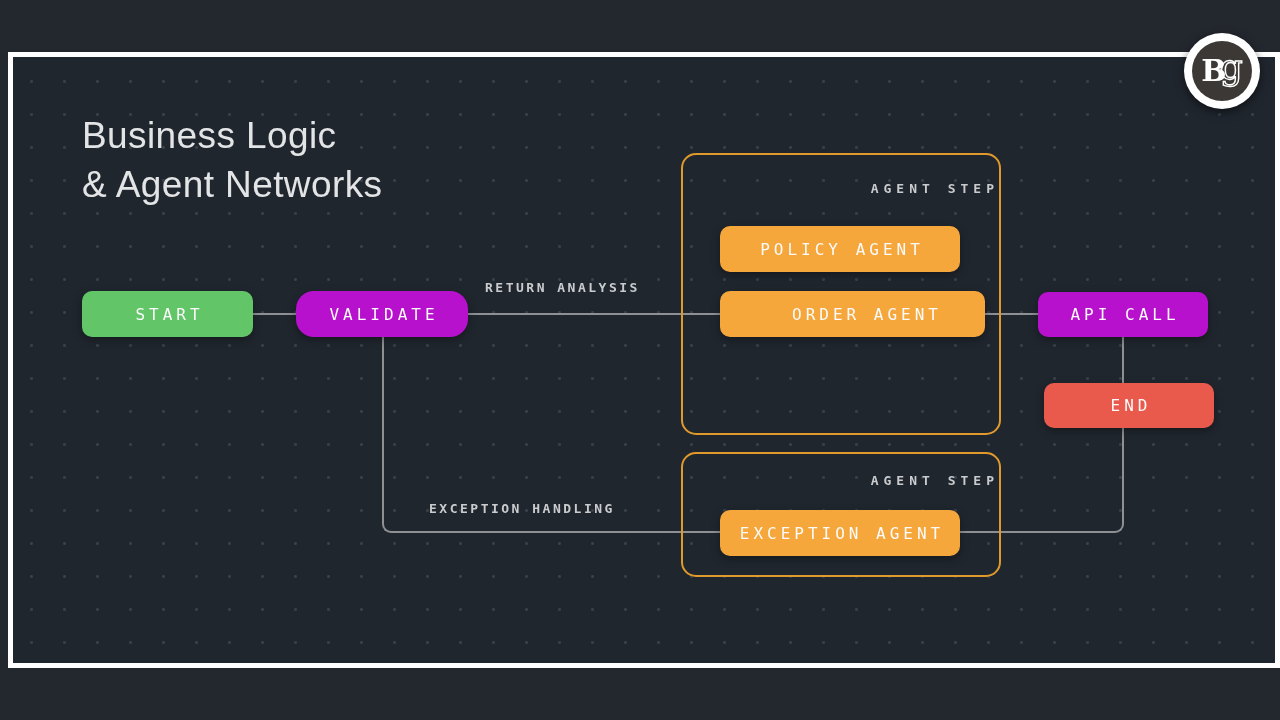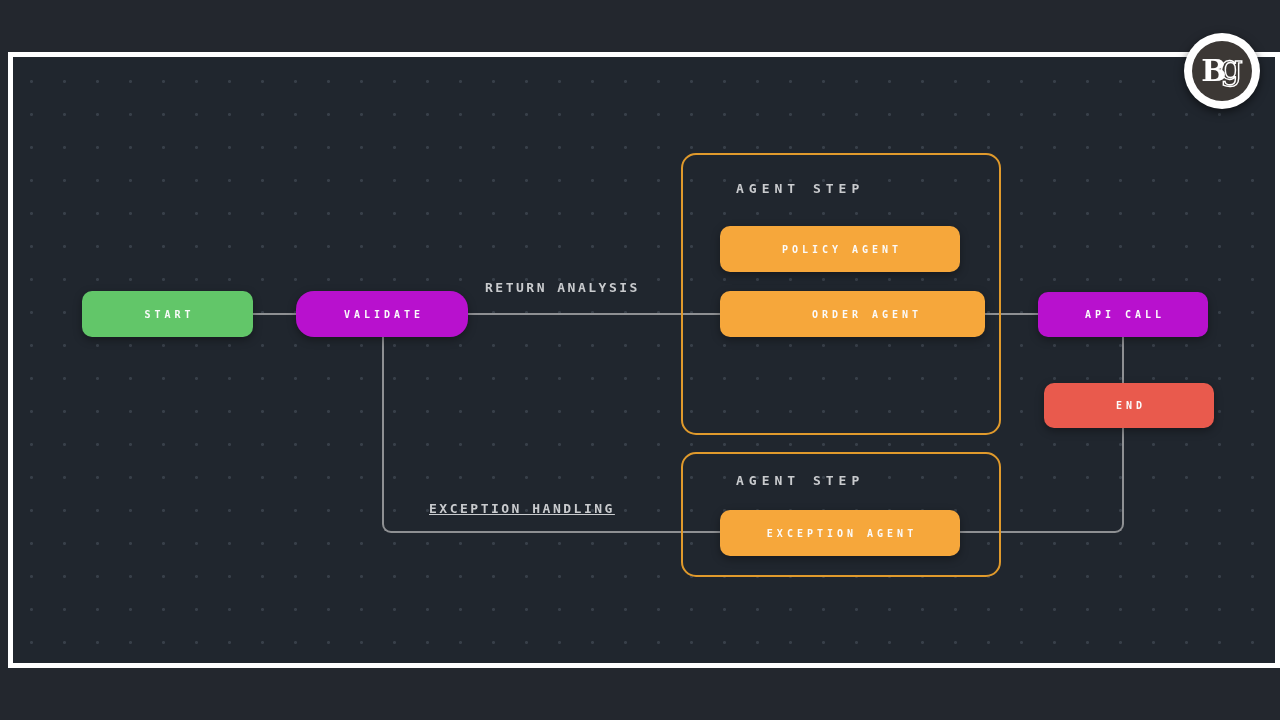--- a/index.html
+++ b/index.html
@@ -46,35 +46,34 @@
   }
 
   
   .group {
     position: absolute; z-index: 2;
     border: 2px solid #e09a2c;
     border-radius: 15px;
   }
   .group-label {
     position: absolute; left: 0; width: 100%;
-    text-align: left;
+    text-align: right;
     font-family: "DejaVu Sans Mono", monospace;
     font-size: 13px; font-weight: 700;
     letter-spacing: 5px; text-indent: 5px;
     color: #c9cbce;
-    padding-left: 48px;
   }
 
   
   .node {
     position: absolute; z-index: 3;
     border-radius: 10px;
     display: flex; align-items: center; justify-content: center;
     font-family: "DejaVu Sans Mono", monospace;
-    font-size: 10px; font-weight: 700;
+    font-size: 16px; font-weight: 400;
     letter-spacing: 4px; text-indent: 4px;
     color: #fbfbfb;
     box-shadow: 0 3px 8px rgba(0,0,0,0.35);
   }
 
   
   .edge-label {
     position: absolute; z-index: 4;
     font-family: "DejaVu Sans Mono", monospace;
     font-size: 13px; font-weight: 700;
@@ -106,20 +105,24 @@
     color: transparent;
     -webkit-text-stroke: 1.4px #ffffff;
   }
 </style>
 </head>
 <body>
 
 <div class="panel">
   <div class="panel-inner">
 
+    <div class="title">
+      <div>Business Logic</div>
+      <div>&amp; Agent Networks</div>
+    </div>
 
     <div class="edge h" style="left:240px; top:256px; width:43px;"></div>
     <div class="edge h" style="left:455px; top:256px; width:252px;"></div>
     <div class="edge h" style="left:947px; top:256px; width:78px;"></div>
     <div class="edge elbow-left" style="left:947px; top:280px; width:162px; height:194px;"></div>
     <div class="edge elbow-right" style="left:369px; top:280px; width:338px; height:194px;"></div>
 
     <div class="group" style="left:668px; top:96px; width:316px; height:278px;">
       <div class="group-label" style="top:26px;">AGENT STEP</div>
     </div>
@@ -138,21 +141,21 @@
 
 
     <div class="node" style="left: 707px; top: 453px; width: 240px; height: 46px; background-color: rgb(246, 167, 59);">EXCEPTION AGENT</div>
 
     <div class="node" style="left: 1025px; top: 235px; width: 170px; height: 45px; background-color: rgb(184, 17, 206);">API CALL</div>
 
     <div class="node" style="left: 1031px; top: 326px; width: 170px; height: 45px; background-color: rgb(233, 90, 77);">END</div>
 
     <div class="edge-label" style="left:472px; top:223px;">RETURN ANALYSIS</div>
 
-    <div class="edge-label" style="left:416px; top:444px;text-decoration:underline;">EXCEPTION HANDLING</div>
+    <div class="edge-label" style="left:416px; top:444px;">EXCEPTION HANDLING</div>
 
   </div>
 </div>
 
 <div class="logo">
   <div class="logo-inner">
     <span class="logo-b">B</span>
     <span class="logo-g">g</span>
   </div>
 </div>

